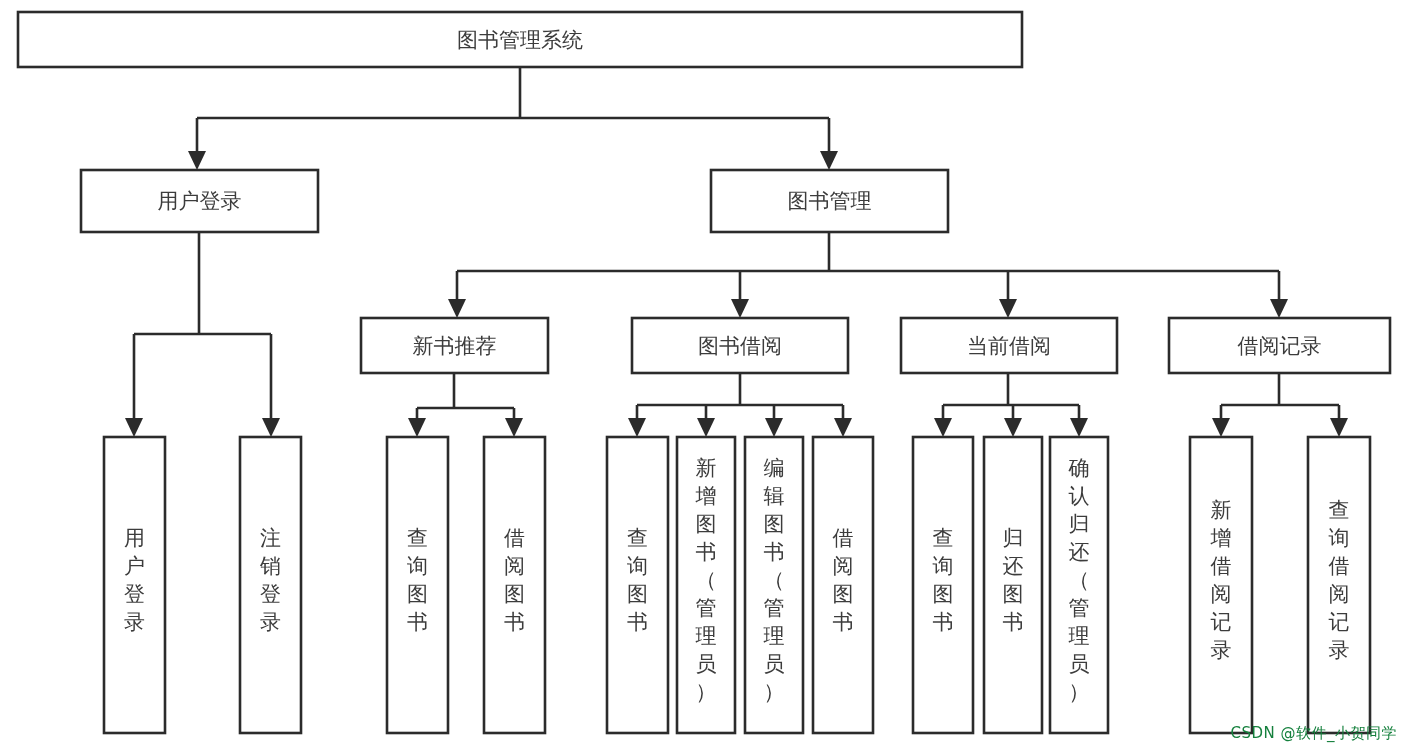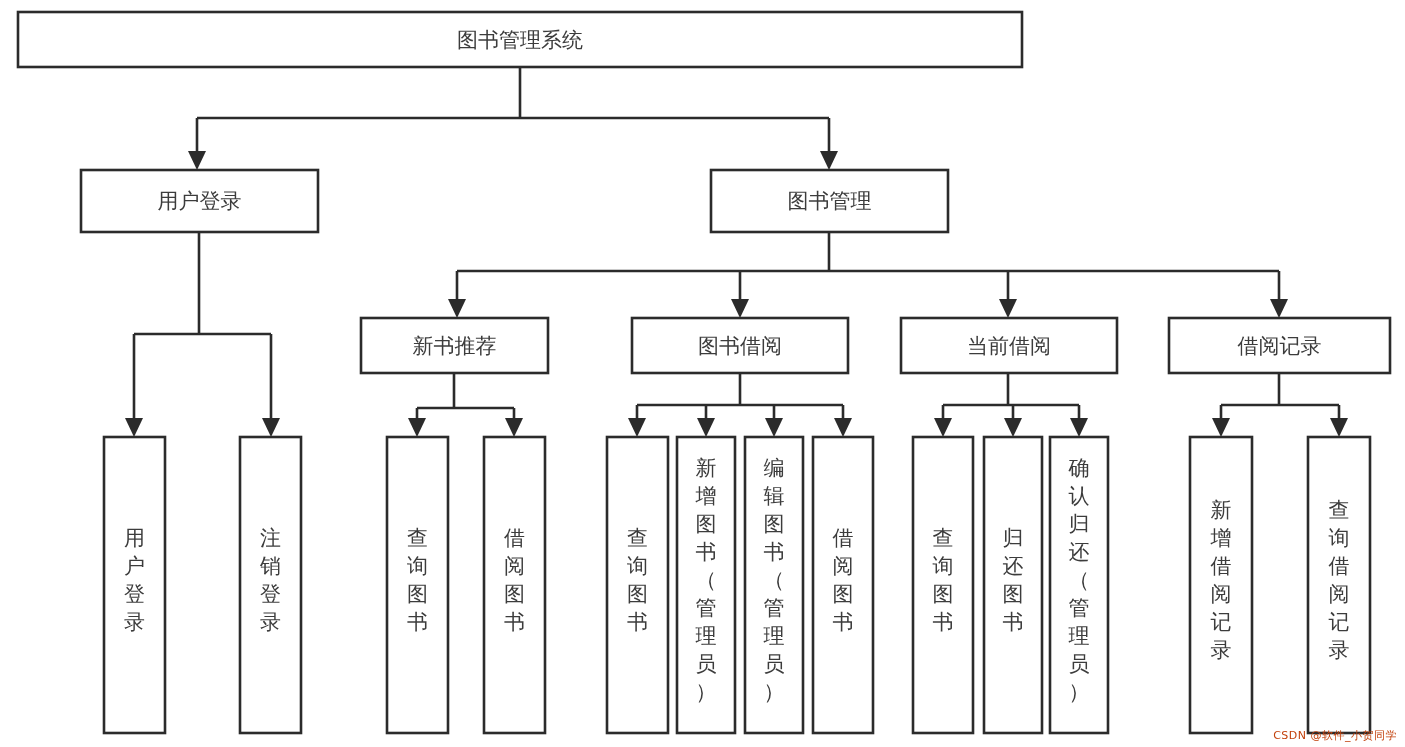--- a/index.html
+++ b/index.html
@@ -51,22 +51,22 @@
   .node-label-vert {
     fill: #3c3c3c;
     font-family: "DejaVu Sans", "Liberation Sans", sans-serif;
     font-size: 21px;
     text-anchor: middle;
   }
   .watermark {
     position: absolute;
     right: 8px;
     bottom: 4px;
-    color: #c2410c;
-    font-size: 11px;
+    color: #15803d;
+    font-size: 15px;
     font-family: "DejaVu Sans", "Liberation Sans", sans-serif;
     letter-spacing: 0.5px;
     white-space: nowrap;
     pointer-events: none;
   }
 </style>
 </head>
 <body>
 
 <div id="diagram-root">

